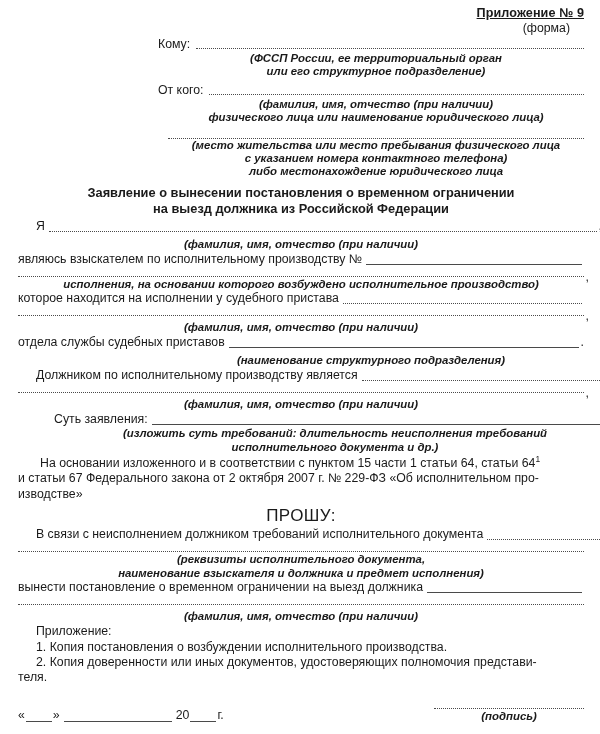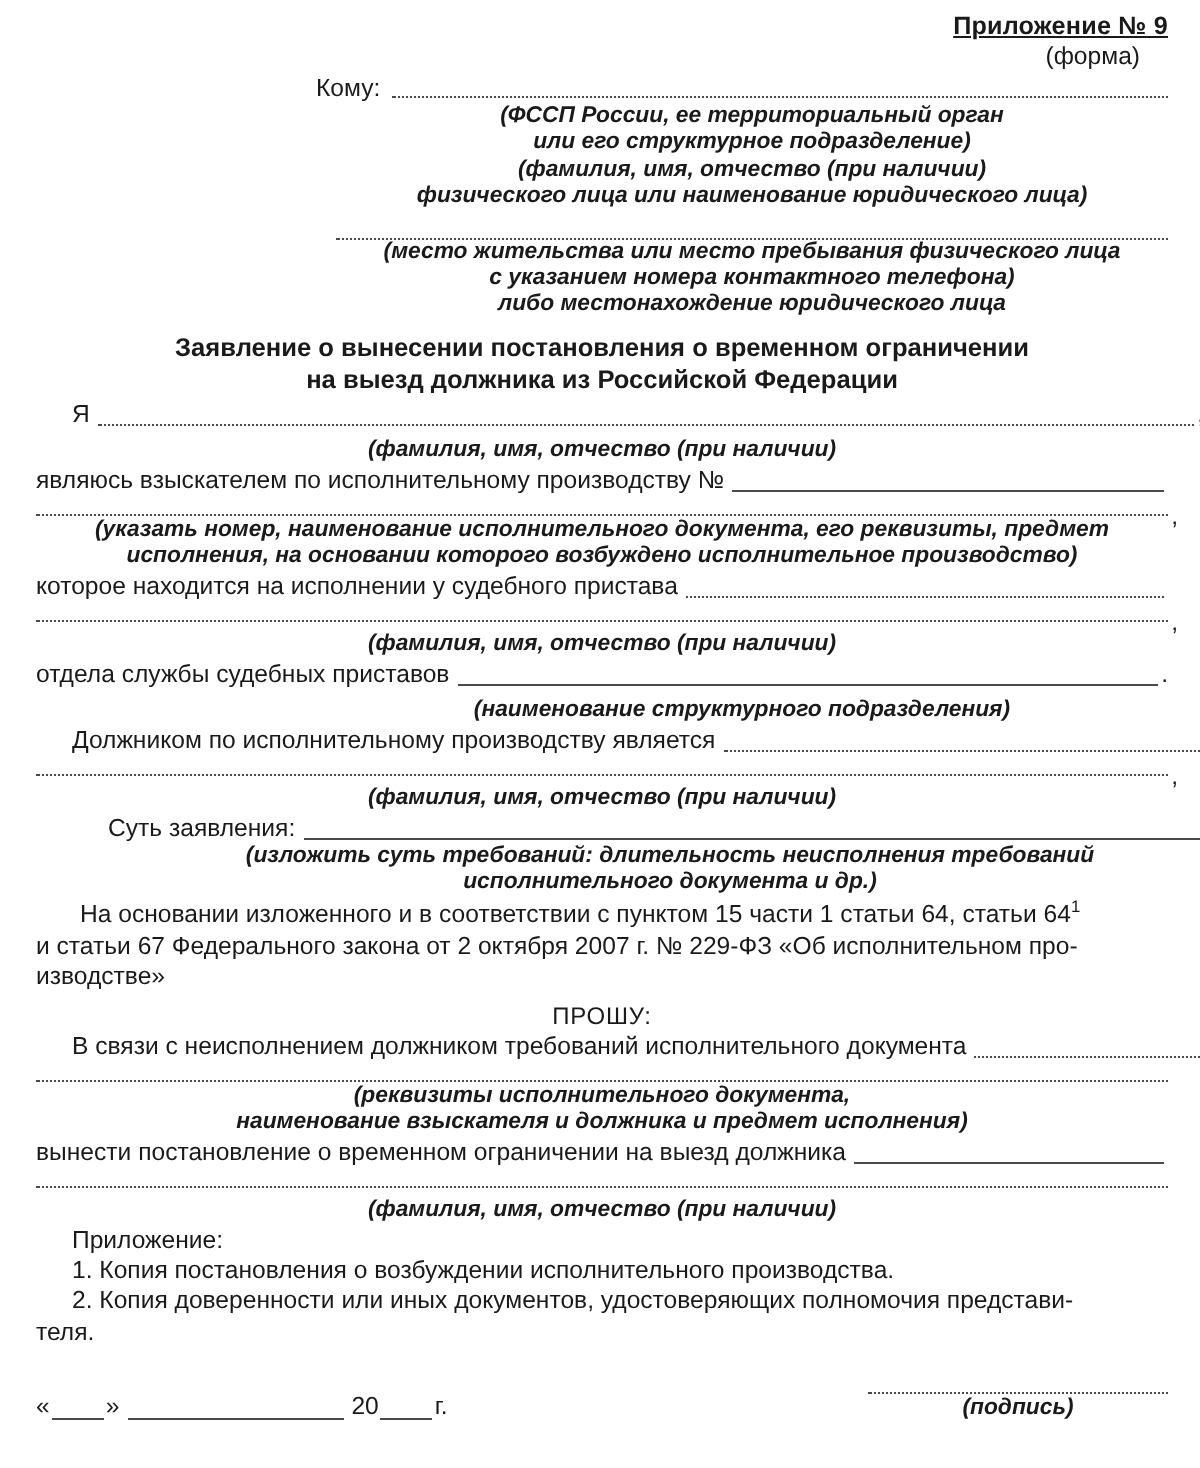--- a/index.html
+++ b/index.html
@@ -140,21 +140,21 @@
   .para {
     font-size: 12.3px;
     line-height: 15.4px;
     text-align: justify;
   }
   .indent {
     text-indent: 22px;
   }
   .center-bold-sp {
     text-align: center;
-    font-size: 12px;
+    font-size: 17px;
     letter-spacing: .4px;
     margin: 2px 0 1px 0;
   }
   sup {
     font-size: 8.4px;
     vertical-align: super;
     line-height: 0;
   }
 
   .gap2 { height: 2px; }
@@ -225,20 +225,24 @@
 
     <div class="addr-row">
       <span class="lbl">Кому:</span>
       <span class="addr-fill"></span>
     </div>
     <div class="addr-cap">
       <div class="cap">(ФССП России, ее территориальный орган</div>
       <div class="cap">или его структурное подразделение)</div>
     </div>
 
+    <div class="addr-row" style="margin-top:3px;">
+      <span class="lbl">От кого:</span>
+      <span class="addr-fill"></span>
+    </div>
     <div class="addr-cap">
       <div class="cap">(фамилия, имя, отчество (при наличии)</div>
       <div class="cap">физического лица или наименование юридического лица)</div>
     </div>
 
     <div class="addr-line-only"></div>
     <div class="addr-cap">
       <div class="cap">(место жительства или место пребывания физического лица</div>
       <div class="cap">с указанием номера контактного телефона)</div>
       <div class="cap">либо местонахождение юридического лица</div>
@@ -260,21 +264,20 @@
     <div class="cap-block">
       <span class="cap">(фамилия, имя, отчество (при наличии)</span>
     </div>
 
     <div class="row">
       <span class="t">являюсь взыскателем по исполнительному производству №</span>
       <span class="fill solid"></span>
     </div>
     <div class="fullline withcomma" style="position:relative;"></div>
     <div class="cap-block">
-      <div class="cap">(указать номер, наименование исполнительного документа, его реквизиты, предмет</div>
       <div class="cap">исполнения, на основании которого возбуждено исполнительное производство)</div>
     </div>
 
     <div class="row">
       <span class="t">которое находится на исполнении у судебного пристава</span>
       <span class="fill"></span>
     </div>
     <div class="fullline withcomma" style="position:relative;"></div>
     <div class="cap-block">
       <span class="cap">(фамилия, имя, отчество (при наличии)</span>

